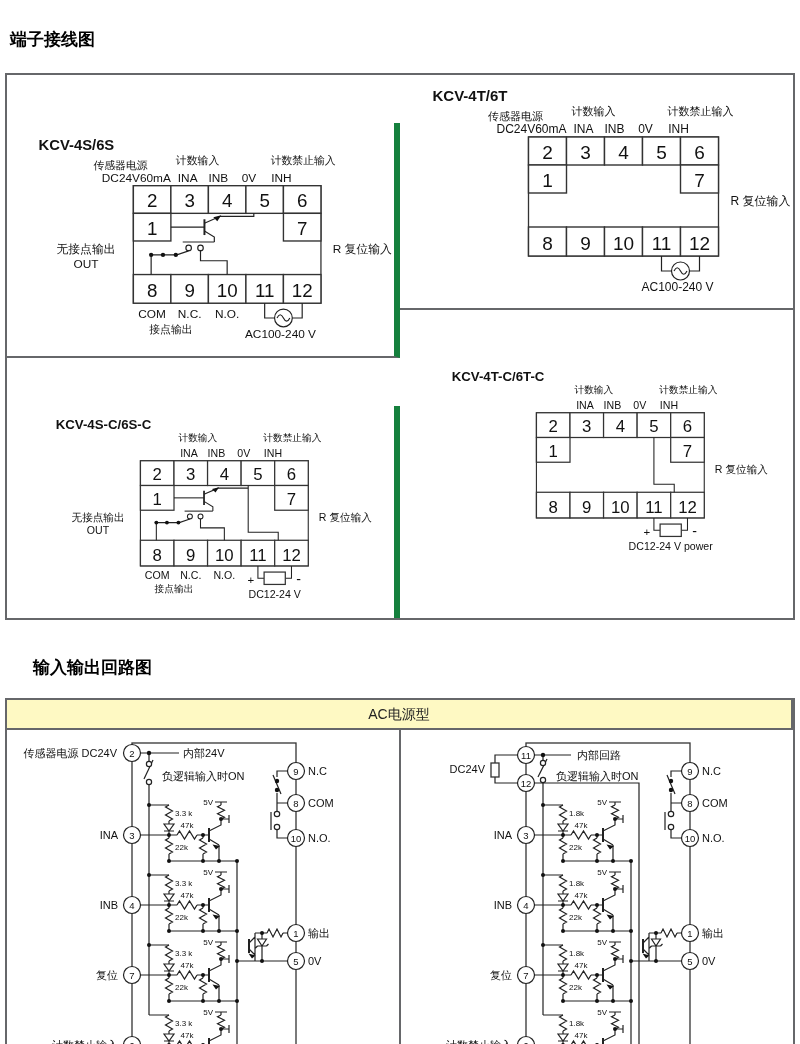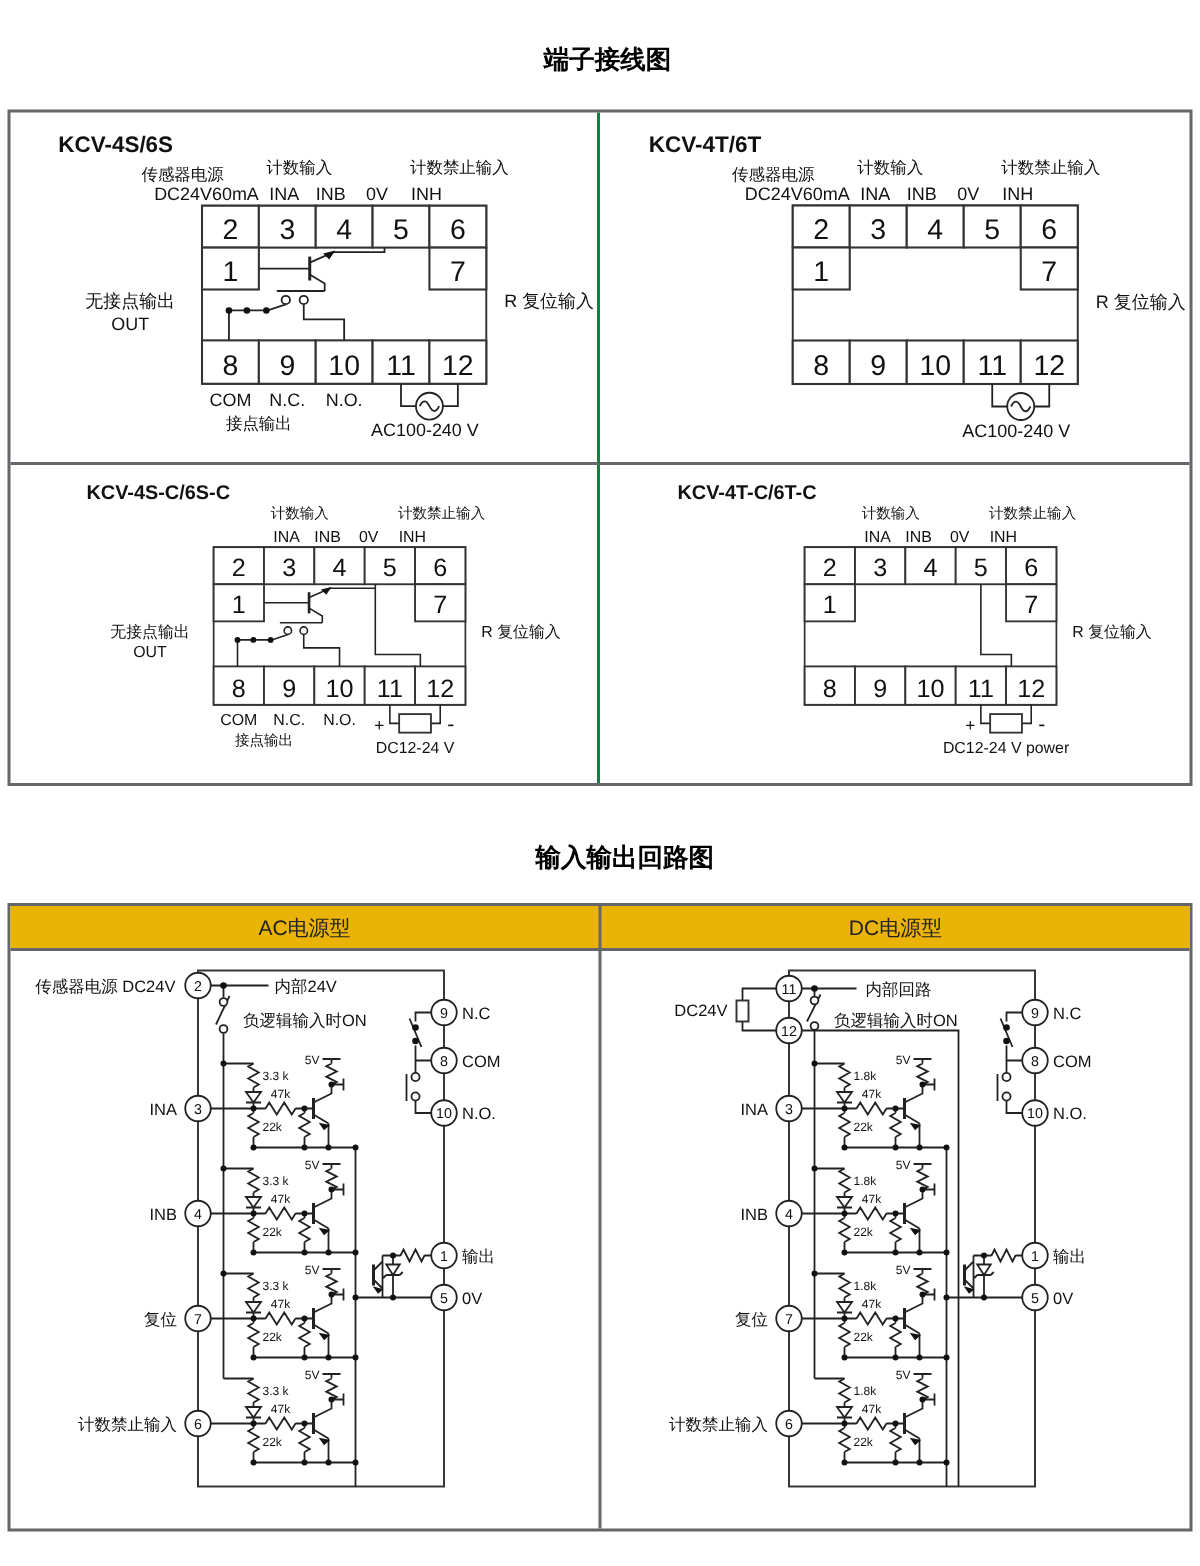--- a/index.html
+++ b/index.html
@@ -1,45 +1,45 @@
 <!DOCTYPE html>
 <html><head>
 <meta charset="utf-8">
 <style>
   html,body{margin:0;padding:0;background:#fff;}
   body{width:800px;height:1044px;font-family:"Liberation Sans","DejaVu Sans",sans-serif;overflow:hidden;}
-  .sect-title{font-size:17px;font-weight:700;color:#000;margin:0 0 0 10px;text-align:center;}
+  .sect-title{font-size:17px;font-weight:700;color:#000;margin:0 0 0 10px;}
   #title1{padding-top:28px;margin-bottom:22px;}
   #title2{margin-top:36px;margin-bottom:19px;margin-left:33px;}
   .frame{margin:0 5px;border:2px solid #66676a;}
   .tgrid{display:grid;grid-template-columns:1fr 1fr;}
   .tcell{height:233px;}
   .tcell.bot{height:212px;}
-  .tcell.lft{border-right:2px solid #15803d;}
+  .tcell.lft{border-right:6px solid #15803d;margin-top:48px;}
   .tcell.top{border-bottom:2px solid #66676a;}
   svg{display:block;width:100%;height:100%;}
   svg text{fill:#111;}
   .w{stroke:#222;fill:none;stroke-width:1.2px;}
   .w2{stroke:#222;fill:none;stroke-width:2px;}
   .cell{stroke:#333;fill:#fff;stroke-width:1.4px;}
   .box{stroke:#333;fill:none;stroke-width:1.3px;}
   .dot{fill:#111;stroke:none;}
   .oc{fill:#fff;stroke:#222;stroke-width:1.2px;}
   .tc{fill:#fff;stroke:#222;stroke-width:1.2px;}
   .ah{fill:#111;stroke:none;}
   .f8{font-size:8px;}
   .f9{font-size:9.5px;}
   .f11{font-size:11px;}
   .f12{font-size:12px;}
   .f13{font-size:13px;}
   .f15{font-size:15px;font-weight:700;}
   .f19{font-size:19px;}
   .mid{text-anchor:middle;}
   .end{text-anchor:end;}
-  .iohead{display:flex;border-bottom:2px solid #66676a;background:#eab308;}
+  .iohead{display:flex;border-bottom:2px solid #66676a;background:#fef9c3;}
   .iohead>div{flex:1;height:28px;line-height:28px;text-align:center;font-size:14px;color:#222;}
   .iohead>div:first-child{border-right:2px solid #66676a;}
   .iobody{display:flex;}
   .iobody>div{flex:1;height:385px;}
   .iobody>div:first-child{border-right:2px solid #66676a;}
 </style>
 </head>
 <body>
 
 <div class="sect-title" id="title1">端子接线图</div>
@@ -295,21 +295,20 @@
       <text class="f12 mid" x="280" y="217">DC12-24 V power</text>
     </svg>
   </div>
 </div>
 
 <div class="sect-title" id="title2">输入输出回路图</div>
 
 <div class="frame">
   <div class="iohead">
     <div>AC电源型</div>
-    <div>DC电源型</div>
   </div>
   <div class="iobody">
 
     <div>
       <svg viewBox="0 0 392 385">
         <rect class="box" x="125" y="13" width="164" height="344"></rect>
         <g class="w">
           <path d="M133,23 H172"></path>
           <path d="M142,23 V31 M142,55 V285"></path>
           <path d="M146,30 L137,49"></path>

